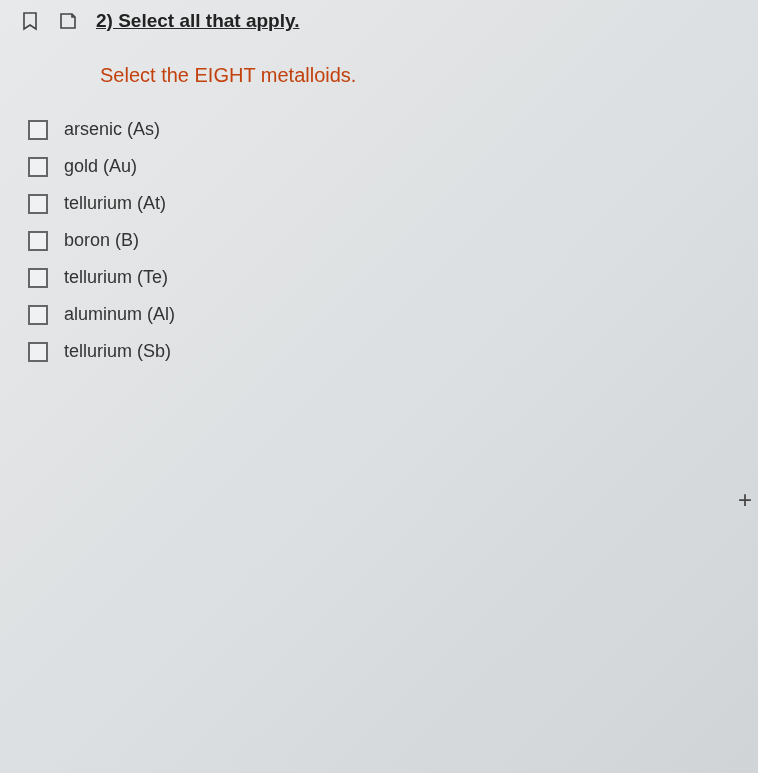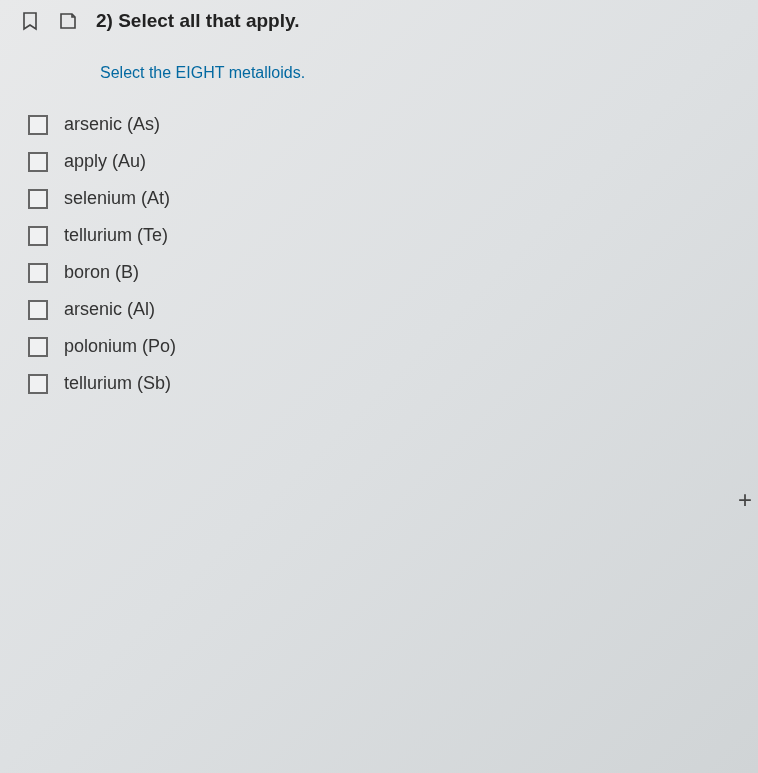--- a/index.html
+++ b/index.html
@@ -15,36 +15,37 @@
       padding: 10px 20px;
       position: relative;
       color: #2a2a2a;
     }
     .header-row {
       display: flex;
       align-items: center;
       gap: 18px;
       margin-bottom: 32px;
       padding-left: 0;
+      text-decoration: underline;
     }
     .icon-box {
       width: 20px;
       height: 20px;
       display: flex;
       align-items: center;
       justify-content: center;
     }
     .question-title {
       font-size: 19px;
       font-weight: bold;
       color: #222;
     }
     .instruction {
-      font-size: 16px;
-      color: #0369a1;
+      font-size: 20px;
+      color: #c2410c;
       margin-left: 80px;
       margin-bottom: 32px;
     }
     .options {
       display: flex;
       flex-direction: column;
       gap: 16px;
       padding-left: 8px;
     }
     .option-row {
@@ -93,41 +94,37 @@
 
 <div class="instruction">Select the EIGHT metalloids.</div>
 
 <div class="options">
   <div class="option-row">
     <div class="checkbox"></div>
     <span class="option-label">arsenic (As)</span>
   </div>
   <div class="option-row">
     <div class="checkbox"></div>
-    <span class="option-label">apply (Au)</span>
+    <span class="option-label">gold (Au)</span>
   </div>
   <div class="option-row">
     <div class="checkbox"></div>
-    <span class="option-label">selenium (At)</span>
+    <span class="option-label">tellurium (At)</span>
+  </div>
+  <div class="option-row">
+    <div class="checkbox"></div>
+    <span class="option-label">boron (B)</span>
   </div>
   <div class="option-row">
     <div class="checkbox"></div>
     <span class="option-label">tellurium (Te)</span>
   </div>
   <div class="option-row">
     <div class="checkbox"></div>
-    <span class="option-label">boron (B)</span>
-  </div>
-  <div class="option-row">
-    <div class="checkbox"></div>
-    <span class="option-label">arsenic (Al)</span>
-  </div>
-  <div class="option-row">
-    <div class="checkbox"></div>
-    <span class="option-label">polonium (Po)</span>
+    <span class="option-label">aluminum (Al)</span>
   </div>
   <div class="option-row">
     <div class="checkbox"></div>
     <span class="option-label">tellurium (Sb)</span>
   </div>
 </div>
 
 <div class="plus-mark">+</div>
 
 </body></html>

